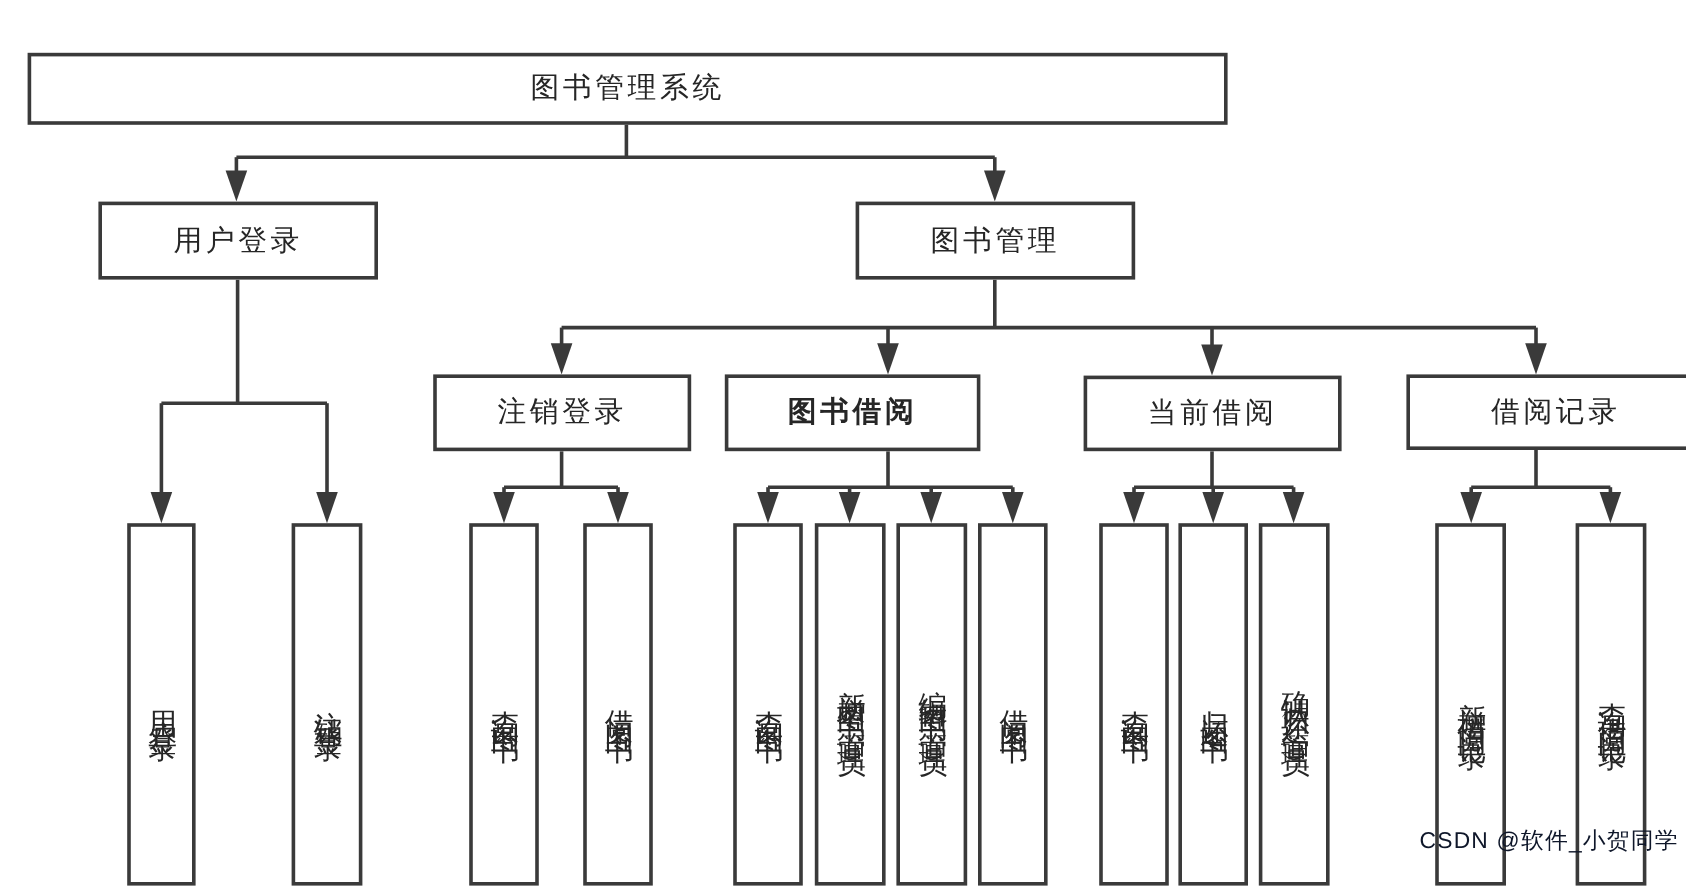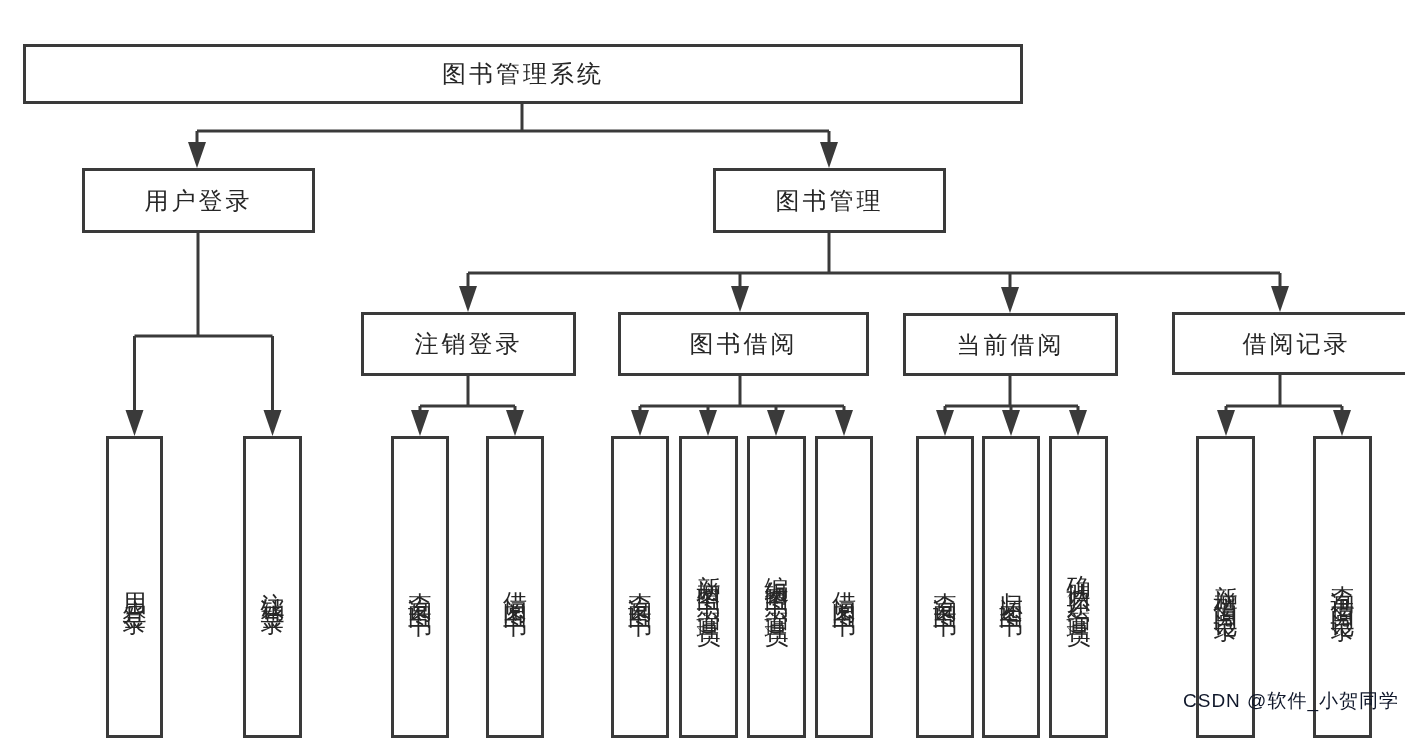--- a/index.html
+++ b/index.html
@@ -31,21 +31,21 @@
     font-size:24px;
     letter-spacing:7px;
     line-height:1;
     white-space:nowrap;
   }
   
   #b-root{left:23px;top:15px;width:1000px;height:60px;margin-top:29px;}
   #b-user-login{left:82px;top:168px;width:233px;height:65px;}
   #b-book-mgmt{left:713px;top:168px;width:233px;height:65px;}
   #b-new-book-rec{left:361px;top:312px;width:215px;height:64px;}
-  #b-book-borrow{left:618px;top:312px;width:251px;height:64px;}
+  #b-book-borrow{left:604px;top:312px;width:213px;height:64px;font-weight:bold;}
   #b-current-borrow{left:903px;top:313px;width:215px;height:63px;text-align:center;}
   #b-borrow-record{left:1172px;top:312px;width:249px;height:63px;}
   
   .leaf{top:436px;height:302px;width:58px;}
   #l-user-login{left:106px;width:57px;}
   #l-logout{left:243px;width:59px;}
   #l-query-book-1{left:391px;}
   #l-borrow-book-1{left:486px;}
   #l-query-book-2{left:611px;}
   #l-add-book{left:679px;width:59px;}

